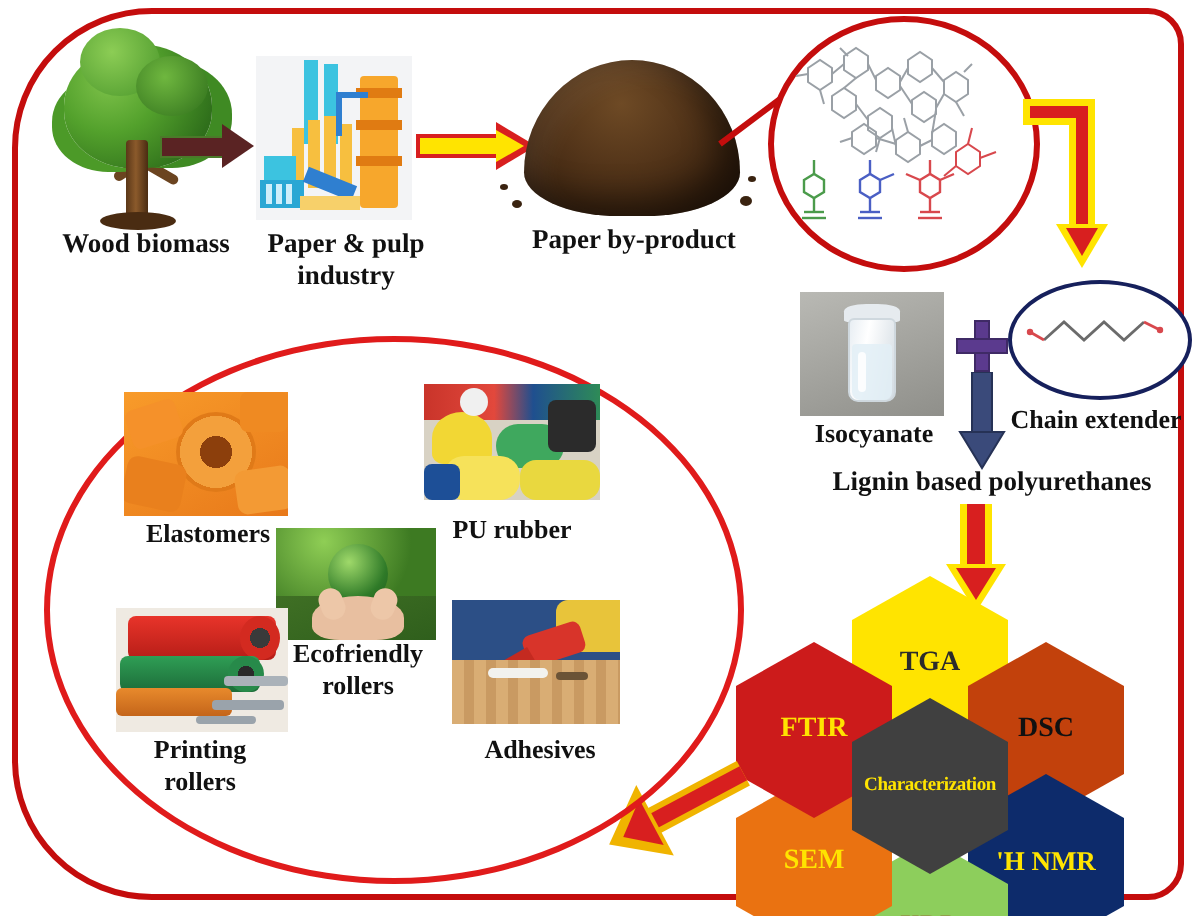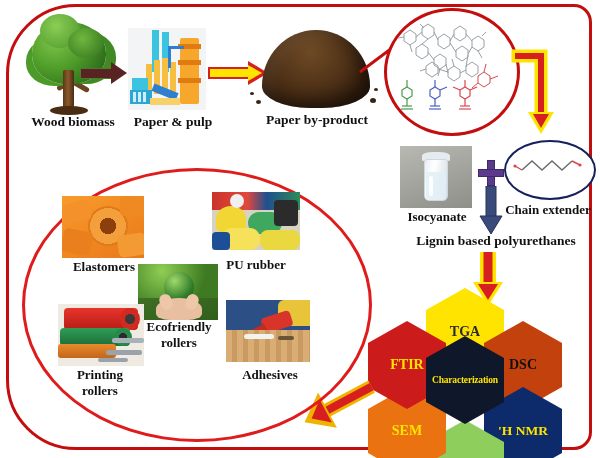--- a/index.html
+++ b/index.html
@@ -109,20 +109,21 @@
     <div class="fc" style="left:2px;top:62px;width:22px;height:14px;background:#2aa7d4;"></div>
     <div class="fc" style="left:5px;top:64px;width:3px;height:10px;background:#cfeefa;"></div>
     <div class="fc" style="left:10px;top:64px;width:3px;height:10px;background:#cfeefa;"></div>
     <div class="fc" style="left:15px;top:64px;width:3px;height:10px;background:#cfeefa;"></div>
     <div class="fc" style="left:24px;top:60px;width:26px;height:8px;background:#2f7fd0;transform:rotate(22deg);"></div>
     <div class="fc" style="left:22px;top:70px;width:30px;height:7px;background:#f7d06a;"></div>
     <div class="fc" style="left:40px;top:18px;width:16px;height:3px;background:#2f7fd0;"></div>
     <div class="fc" style="left:40px;top:18px;width:3px;height:22px;background:#2f7fd0;"></div>
   </div>
   <div class="lbl" style="left:118px;top:115px;width:110px;font-size:13.5px;">Paper &amp;   pulp</div>
+  <div class="lbl" style="left:118px;top:131px;width:110px;font-size:13.5px;">industry</div>
 
   <div class="arrow" style="left:208px;top:62px;width:62px;height:22px;">
     <div class="arr-body" style="left:0;top:5px;width:44px;height:12px;background:#ffe400;border:2px solid #d81f1f;box-sizing:border-box;"></div>
     <div class="arr-head" style="left:40px;top:-1px;border-top:12px solid transparent;border-bottom:12px solid transparent;border-left:20px solid #d81f1f;"></div>
     <div class="arr-head" style="left:40px;top:3px;border-top:8px solid transparent;border-bottom:8px solid transparent;border-left:14px solid #ffe400;"></div>
   </div>
 
   <div class="powder" style="left:262px;top:30px;width:108px;height:78px;"></div>
   <div class="speck" style="left:256px;top:100px;width:5px;height:4px;"></div>
   <div class="speck" style="left:370px;top:98px;width:6px;height:5px;"></div>
@@ -257,21 +258,21 @@
   </div>
   <div class="hex" style="left:426px;top:420px;background:#8dce5c;">
     <span style="color:#9e1b1b;font-size:14px;">XRD</span>
   </div>
   <div class="hex" style="left:368px;top:387px;background:#ea7211;">
     <span style="color:#ffe400;font-size:14px;">SEM</span>
   </div>
   <div class="hex" style="left:368px;top:321px;background:#cc1b1b;">
     <span style="color:#ffe400;font-size:14px;">FTIR</span>
   </div>
-  <div class="hex" style="left:426px;top:336px;background:#0f172a;">
+  <div class="hex" style="left:426px;top:349px;background:#404040;">
     <span style="color:#ffe400;font-size:9.5px;letter-spacing:-.2px;">Characterization</span>
   </div>
 
   <svg width="78" height="52" style="position:absolute;left:300px;top:378px;">
     <g transform="rotate(-28 39 26)">
       <rect x="20" y="19" width="56" height="14" fill="#f0b400"></rect>
       <rect x="20" y="22" width="56" height="8" fill="#d81f1f"></rect>
       <polygon points="26,6 26,46 0,26" fill="#f0b400"></polygon>
       <polygon points="24,13 24,39 8,26" fill="#d81f1f"></polygon>
     </g>

